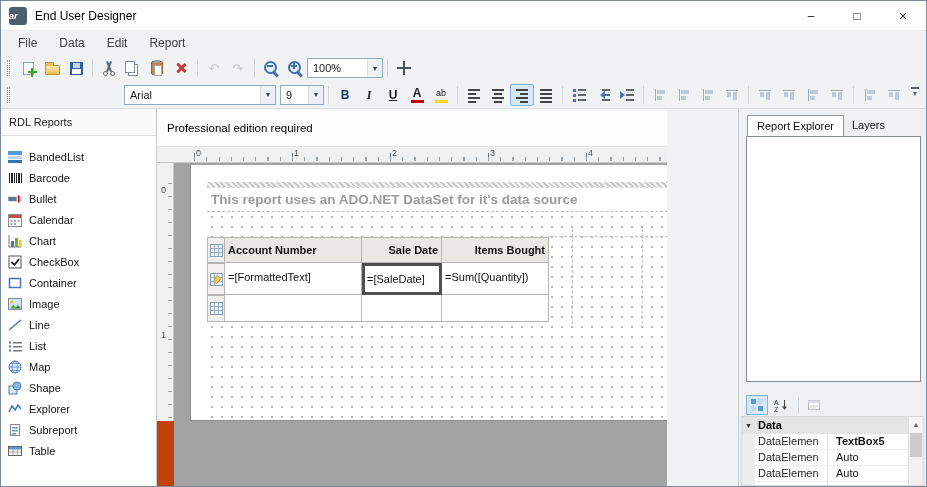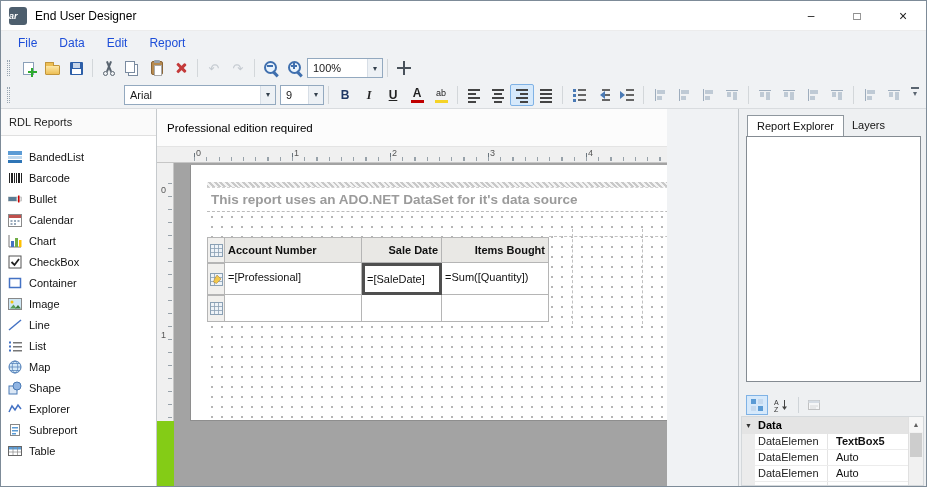--- a/index.html
+++ b/index.html
@@ -9,21 +9,21 @@
 
 
 #titlebar{position:absolute;left:0;top:0;right:0;height:30px;background:#fff;display:flex;align-items:center;border-bottom:1px solid #ececec}
 #app-logo{width:18px;height:18px;margin-left:8px;border-radius:3px;background:#4d5e6d;color:#fff;font-size:9px;font-style:italic;font-weight:bold;display:flex;align-items:center;justify-content:flex-start}
 #title-text{margin-left:8px;font-size:12px;color:#000}
 #win-controls{margin-left:auto;display:flex;height:100%}
 .wbtn{width:46px;height:100%;display:flex;align-items:center;justify-content:center;font-size:12px;color:#222}
 
 
 #menubar{position:absolute;left:0;top:30px;right:0;height:24px;display:flex;align-items:center;padding-left:6px;background:#f0f2f4}
-.menu-item{padding:0 11px;line-height:23px;font-size:12px;color:#1d4ed8}
+.menu-item{padding:0 11px;line-height:23px;font-size:12px;color:#404040}
 
 
 .toolbar{position:absolute;left:0;right:0;display:flex;align-items:center;padding-left:4px;background:#f0f2f4}
 #tb1{top:54px;height:26px}
 #tb2{top:80px;height:28px;border-bottom:1px solid #d9dcdf}
 .grip{width:3px;height:16px;border-left:1px dotted #97a5b1;border-right:1px dotted #97a5b1;margin:0 6px 0 2px;flex:none}
 .tsep{width:1px;height:18px;background:#d3d7da;margin:0 4px;flex:none}
 .tbtn{width:24px;height:22px;display:flex;align-items:center;justify-content:center;border:1px solid transparent;border-radius:2px;position:relative;flex:none}
 .tbtn.sel{border-color:#7fb2e5;background:#d6e9fb}
 .tbtn.dis{opacity:.5}
@@ -95,21 +95,21 @@
 #tb2-overflow::before{content:"";display:block;width:8px;height:2px;background:#5a6570;margin:0 auto 2px}
 
 
 #toolbox{position:absolute;left:0;top:108px;width:156px;bottom:0;background:#fff;border-right:1px solid #c6cacd;overflow:hidden}
 #toolbox-header{height:27px;line-height:26px;padding-left:8px;font-size:11px;color:#222;background:#fafafa;border-bottom:1px solid #e0e0e0}
 #toolbox-items{padding-top:10px}
 .tbx-item{height:21px;display:flex;align-items:center;padding-left:7px;gap:7px;font-size:11px;color:#111}
 .tbx-ic{flex:none}
 
 
-#design{position:absolute;left:156px;top:108px;width:510px;bottom:0;background:#84cc16;overflow:hidden}
+#design{position:absolute;left:156px;top:108px;width:510px;bottom:0;background:#c2410c;overflow:hidden}
 #notice{position:absolute;left:0;top:0;right:0;height:38px;background:#fcfcfc;border-bottom:1px solid #e4e4e4;display:flex;align-items:center;padding-left:10px;font-size:11.5px;color:#000}
 #corner{position:absolute;left:0;top:38px;width:17px;height:16px;background:#f0f0f0;border-bottom:1px solid #c6c6c6}
 #hruler{position:absolute;left:17px;top:38px;right:0;height:16px;background-color:#f0f0f0;border-bottom:1px solid #c6c6c6;
  background-image:repeating-linear-gradient(to right,#98a2aa 0 1px,transparent 1px 12.25px),repeating-linear-gradient(to right,#6a757e 0 1px,transparent 1px 98px);
  background-size:100% 4px,100% 8px;background-position:20px 10px,20px 6px;background-repeat:no-repeat}
 .ruler-num{position:absolute;top:1px;font-size:9px;color:#555}
 #vruler{position:absolute;left:0;top:54px;width:17px;height:258px;background-color:#f0f0f0;border-right:1px solid #c6c6c6;
  background-image:repeating-linear-gradient(to bottom,#98a2aa 0 1px,transparent 1px 13px);
  background-size:4px 100%;background-position:11px 20px;background-repeat:no-repeat}
 .vruler-num{position:absolute;left:4px;font-size:9px;color:#555}
@@ -513,21 +513,21 @@
           </div>
           <div class="hcell" style="left:0;top:58px;width:18px;height:27px">
             <svg width="13" height="13" viewBox="0 0 13 13">
                 <rect x="0.5" y="0.5" width="12" height="12" fill="#eef3f8" stroke="#8aa0b4"></rect>
                 <path d="M0.5 4.5h12M0.5 8.5h12M4.5 0.5v12M8.5 0.5v12" stroke="#8aa0b4" stroke-width="0.8"></path>
               </svg>
           </div>
           <div class="cell hdr top" style="left:18px;top:0;width:137px;height:26px">Account Number</div>
           <div class="cell hdr top r" style="left:155px;top:0;width:80px;height:26px">Sale Date</div>
           <div class="cell hdr top r" style="left:235px;top:0;width:107px;height:26px">Items Bought</div>
-          <div class="cell data" style="left:18px;top:26px;width:137px;height:32px">=[Professional]</div>
+          <div class="cell data" style="left:18px;top:26px;width:137px;height:32px">=[FormattedText]</div>
           <div class="cell data seldark" style="left:155px;top:26px;width:80px;height:32px">=[SaleDate]</div>
           <div class="cell data" style="left:235px;top:26px;width:107px;height:32px">=Sum([Quantity])</div>
           <div class="cell" style="left:18px;top:58px;width:137px;height:27px"></div>
           <div class="cell" style="left:155px;top:58px;width:80px;height:27px"></div>
           <div class="cell" style="left:235px;top:58px;width:107px;height:27px"></div>
         </div>
       </div>
     </div>
   </div>
 

